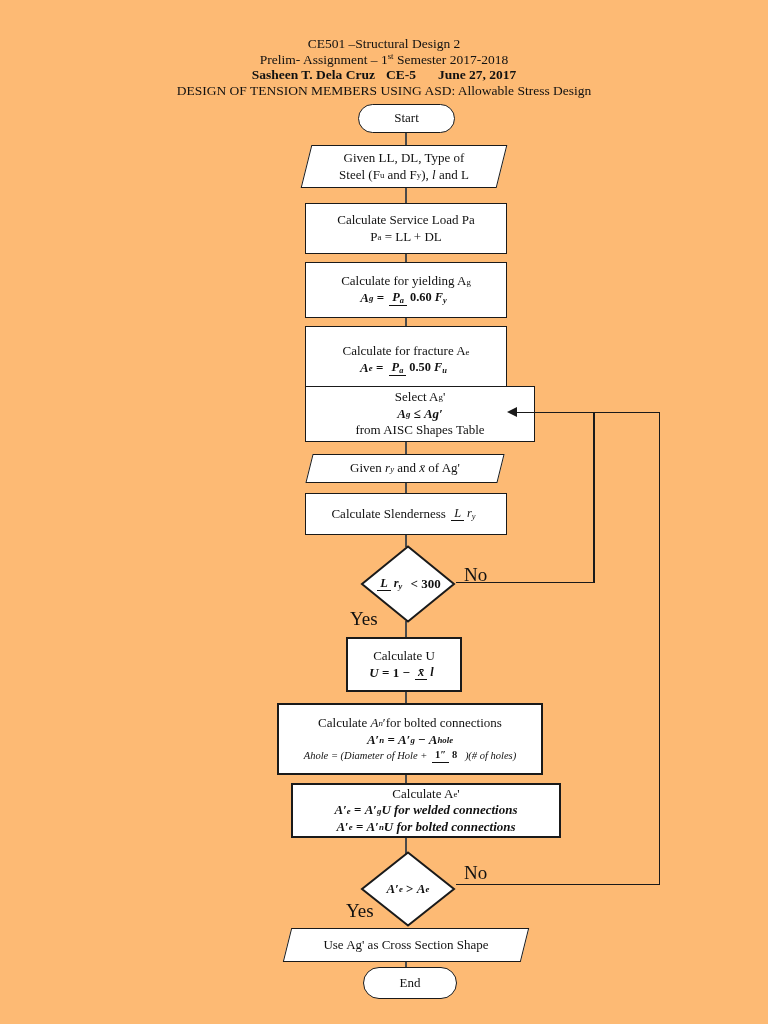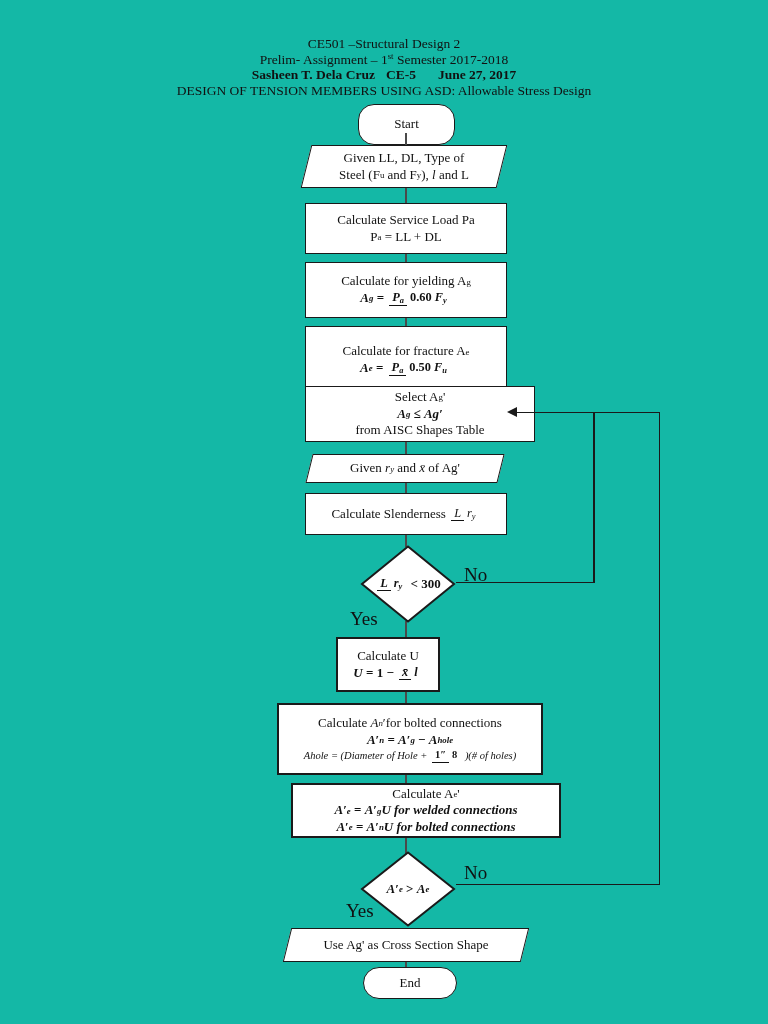--- a/index.html
+++ b/index.html
@@ -1,17 +1,17 @@
 <!DOCTYPE html>
 <html><head>
 <meta charset="utf-8">
 <style>
   html,body{margin:0;padding:0;background:#ffffff;}
   .page{
-    position:relative;width:768px;height:1024px;background:#14b8a6;
+    position:relative;width:768px;height:1024px;background:#fdba74;
     font-family:"Liberation Serif", serif;color:#111;overflow:hidden;
   }
   
   .doc-header{position:absolute;left:0;top:36px;width:768px;text-align:center;
     font-size:13.5px;line-height:15.5px;}
   .doc-header .bold{font-weight:bold;}
   .author-line span{display:inline-block;}
   .author-line .gap1{margin:0 11px;text-align:center;}
   .author-line .gap2{margin-left:11px;}
   sup{font-size:0.65em;vertical-align:super;line-height:0;}
@@ -54,21 +54,21 @@
 
 <div class="page">
 
   <div class="doc-header">
     <div>CE501 –Structural Design 2</div>
     <div><span>Prelim- Assignment – 1</span><sup>st</sup><span> Semester 2017-2018</span></div>
     <div class="bold author-line"><span>Sasheen T. Dela Cruz</span><span class="gap1">CE-5</span><span class="gap2">June 27, 2017</span></div>
     <div>DESIGN OF TENSION MEMBERS USING ASD: Allowable Stress Design</div>
   </div>
 
-  <div class="node stadium" style="left:358px;top:104px;width:97px;height:41px;">Start</div>
+  <div class="node stadium" style="left:358px;top:104px;width:97px;height:29px;">Start</div>
 
   <div class="conn" style="left:405px;top:133px;width:1.5px;height:12px;"></div>
   <div class="conn" style="left:405px;top:188px;width:1.5px;height:15px;"></div>
   <div class="conn" style="left:405px;top:254px;width:1.5px;height:8px;"></div>
   <div class="conn" style="left:405px;top:318px;width:1.5px;height:8px;"></div>
   <div class="conn" style="left:405px;top:378px;width:1.5px;height:8px;"></div>
   <div class="conn" style="left:405px;top:442px;width:1.5px;height:12px;"></div>
   <div class="conn" style="left:405px;top:483px;width:1.5px;height:10px;"></div>
   <div class="conn" style="left:405px;top:535px;width:1.5px;height:12px;"></div>
   <div class="conn" style="left:405px;top:621px;width:1.5px;height:16px;"></div>
@@ -125,21 +125,21 @@
   </div>
 
   <div class="branch-label" style="left:464px;top:564px;">No</div>
   <div class="fb" style="left:456px;top:581.5px;width:138px;height:1.5px;"></div>
   <div class="fb" style="left:593px;top:412px;width:1.5px;height:171px;"></div>
   <div class="branch-label" style="left:350px;top:608px;">Yes</div>
 
   <div class="fb" style="left:514px;top:411.5px;width:146px;height:1.5px;"></div>
   <div class="arrow-left" style="left:507px;top:407px;"></div>
 
-  <div class="node rect thick" style="left:336px;top:637px;width:104px;height:55px;">
+  <div class="node rect thick" style="left:346px;top:637px;width:116px;height:55px;">
       <div class="fline"><span>Calculate U</span></div>
       <div class="fline"><span class="it bd">U</span><span class="bd"> = 1 − </span><span class="frac"><span class="num"><span class="it bd">x̄</span></span><span class="den"><span class="it bd">l</span></span></span></div>
     </div>
 
   <div class="node rect thick" style="left:277px;top:703px;width:266px;height:72px;">
       <div class="fline"><span>Calculate </span><span class="it">A</span><sub class="it">n</sub><span>′for bolted connections</span></div>
       <div class="fline"><span class="it bd">A</span><span class="bd">′</span><sub class="it bd">n</sub><span class="bd"> = </span><span class="it bd">A</span><span class="bd">′</span><sub class="it bd">g</sub><span class="bd"> − </span><span class="it bd">A</span><sub class="it bd">hole</sub></div>
       <div class="fline"><span class="it sm">A</span><sub class="it sm">hole</sub><span class="it sm"> = (Diameter of Hole + </span><span class="frac sm"><span class="num"><span class="bd sm">1″</span></span><span class="den"><span class="bd sm">8</span></span></span><span class="it sm"> )(# of holes)</span></div>
     </div>
 

